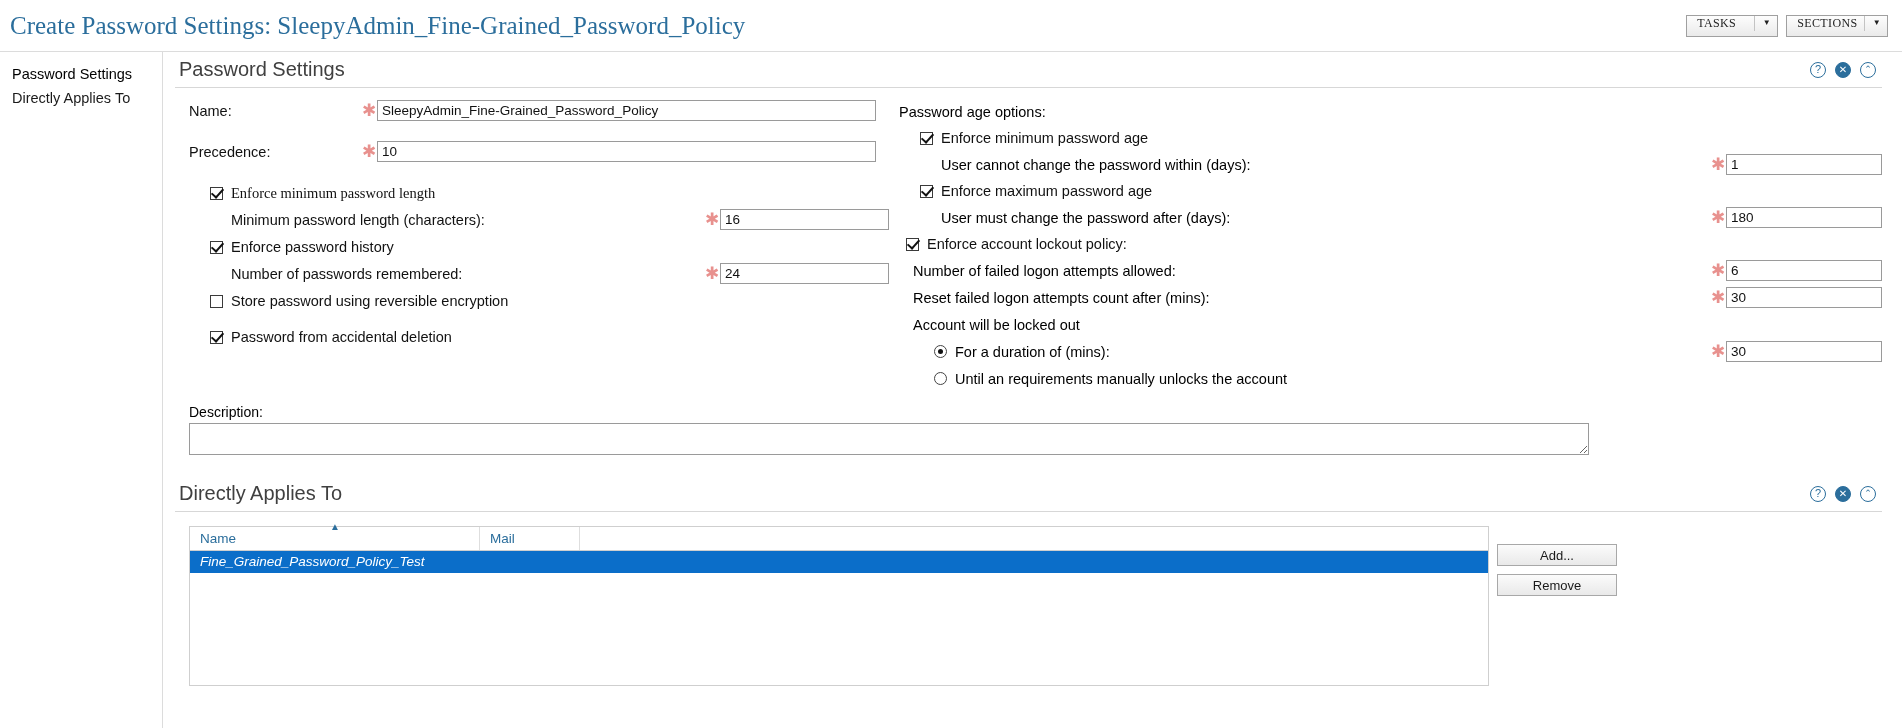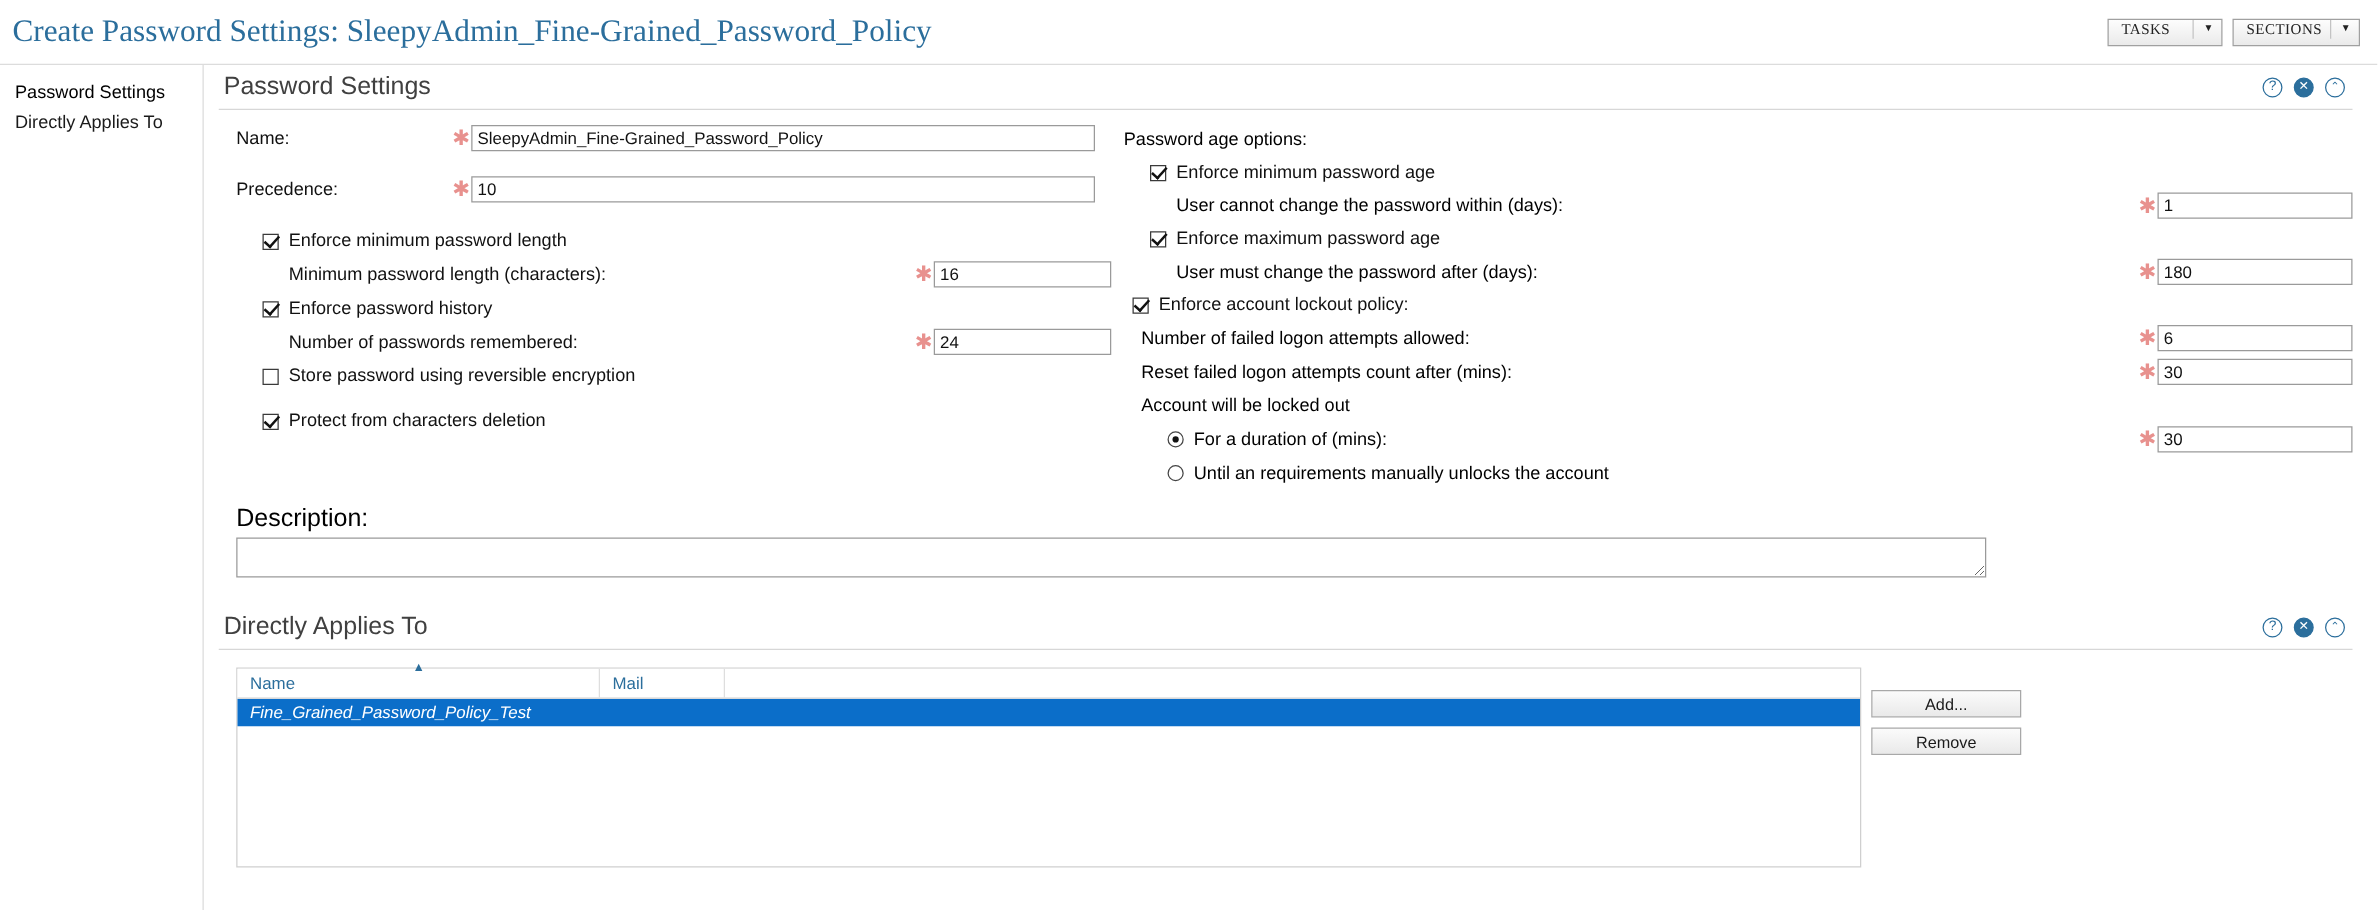--- a/index.html
+++ b/index.html
@@ -154,21 +154,21 @@
     height: 21px;
     border: 1px solid #9a9a9a;
     background: #fff;
     font-family: "Liberation Sans", sans-serif;
     font-size: 13.5px;
     padding: 0 4px;
     color: #111;
     outline: none;
   }
   .w500 { width: 499px; }
-  .w148 { width: 142px; }
+  .w148 { width: 169px; }
 
   .cbrow {
     display: flex;
     align-items: center;
     margin-bottom: 4px;
     height: 22px;
   }
   .cb {
     width: 13px; height: 13px;
     border: 1px solid #3a3a3a;
@@ -208,21 +208,21 @@
   .indent2 { padding-left: 42px; }
 
   .fieldrow {
     display: flex;
     align-items: center;
     height: 23px;
     margin-bottom: 5px;
   }
   .fieldrow .grow { flex: 1 1 auto; }
 
-  .desc-label { margin: 10px 0 3px 0; font-size: 20px; }
+  .desc-label { margin: 10px 0 3px 0; font-size: 14px; }
   .desc-box {
     width: 1400px;
     height: 32px;
     border: 1px solid #9a9a9a;
     background: #fff;
   }
 
   
   .r-lbl { font-size: 14.5px; }
   .r-row {
@@ -347,21 +347,21 @@
             <span class="req">✱</span>
             <input class="txt w500" type="text" value="SleepyAdmin_Fine-Grained_Password_Policy" style="">
           </div>
 
           <div class="row">
             <span class="lbl lbl-w170">Precedence:</span>
             <span class="req">✱</span>
             <input class="txt w500" type="text" value="10" style="">
           </div>
 
-          <div class="cbrow indent" style="margin-top:8px;">
+          <div class="cbrow indent" style="margin-top:8px;font-family:Liberation Serif, serif;">
             <span class="cb checked"></span>
             <span class="lbl">Enforce minimum password length</span>
           </div>
 
           <div class="fieldrow indent2">
             <span class="lbl">Minimum password length (characters):</span>
             <span class="grow"></span>
             <span class="req">✱</span>
             <input class="txt w148" type="text" value="16" style="">
           </div>
@@ -379,21 +379,21 @@
           </div>
 
 
           <div class="cbrow indent">
             <span class="cb"></span>
             <span class="lbl">Store password using reversible encryption</span>
           </div>
 
           <div class="cbrow indent" style="margin-top:14px;">
             <span class="cb checked"></span>
-            <span class="lbl">Protect from characters deletion</span>
+            <span class="lbl">Password from accidental deletion</span>
           </div>
 
         </div>
 
         <div class="col-right">
 
           <div class="r-row">
             <span class="r-lbl">Password age options:</span>
           </div>
 

